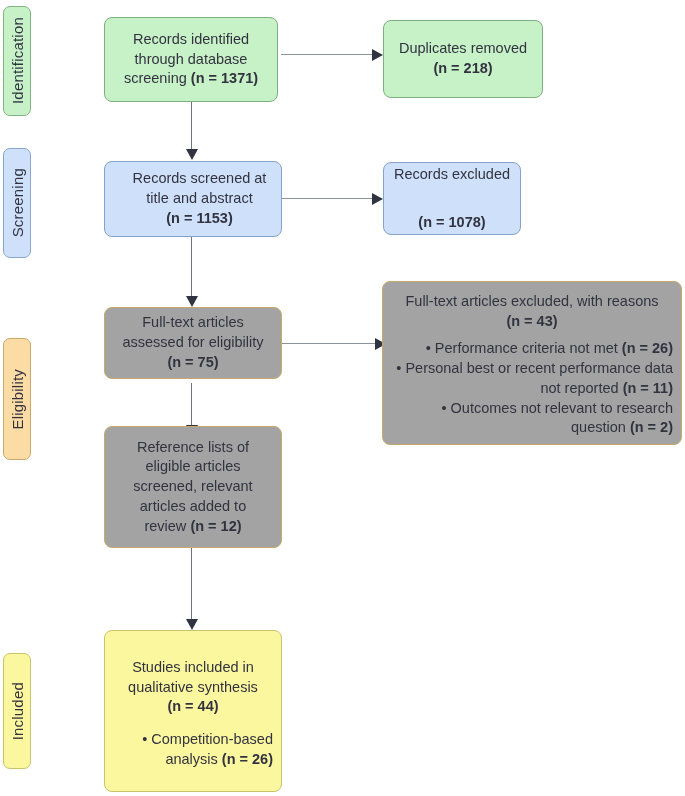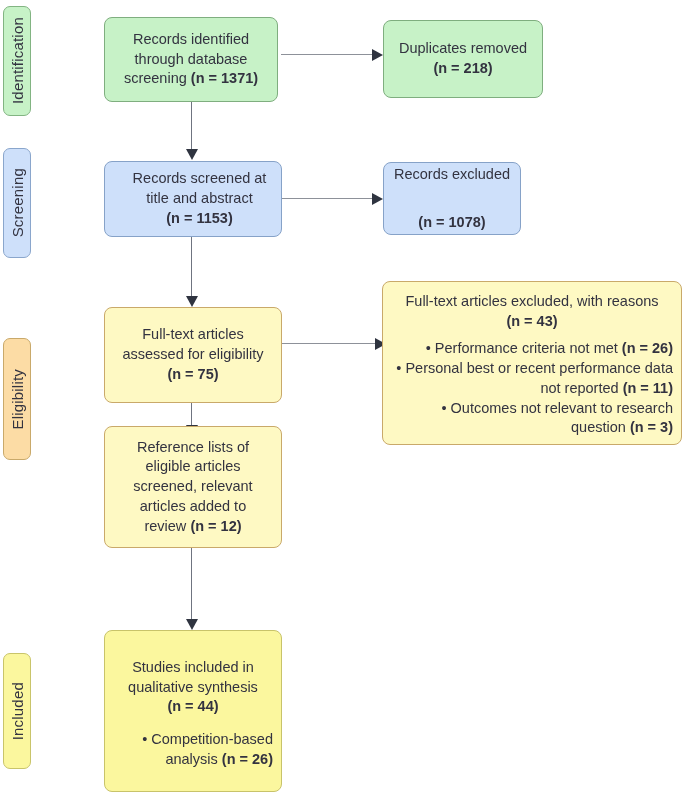--- a/index.html
+++ b/index.html
@@ -58,21 +58,21 @@
     align-items: center;
     justify-content: center;
     text-align: center;
     font-size: 14.5px;
     line-height: 1.36;
     padding: 6px 8px;
     color: #333340;
   }
   .box-green  { background: #c7f2c7; border-color: #7fae7f; }
   .box-blue   { background: #cee0fa; border-color: #86a2c8; }
-  .box-orange { background: #fef9c3; border-color: #c9a96a; }
+  .box-orange { background: #a3a3a3; border-color: #c9a96a; }
   .box-yellow { background: #fbf79e; border-color: #c8c36a; }
 
   .box .line { display: block; }
   .box b { font-weight: bold; }
 
   .bullets {
     margin: 0;
     padding: 0;
     list-style: none;
     text-align: right;
@@ -169,39 +169,39 @@
     <span class="line">Records screened at</span>
     <span class="line">title and abstract</span>
     <b class="line">(n = 1153)</b>
   </div>
 
   <div class="box box-blue" style="left:383px; top:162px; width:138px; height:73px;gap:28px;">
     <span class="line">Records excluded</span>
     <b class="line">(n = 1078)</b>
   </div>
 
-  <div class="box box-orange" style="left:104px; top:307px; width:178px; height:96px;">
+  <div class="box box-orange" style="left:104px; top:307px; width:178px; height:72px;">
     <span class="line">Full-text articles</span>
     <span class="line">assessed for eligibility</span>
     <b class="line">(n = 75)</b>
   </div>
 
   <div class="box box-orange" style="left:382px; top:281px; width:300px; height:164px; justify-content:flex-start; padding-top:10px;">
     <span class="line">Full-text articles excluded, with reasons</span>
     <b class="line">(n = 43)</b>
     <div class="gap"></div>
     <ul class="bullets">
       <li>
         <span>• Performance criteria not met </span><b>(n = 26)</b>
       </li>
       <li>
         <span>• Personal best or recent performance data not reported </span><b>(n = 11)</b>
       </li>
       <li>
-        <span>• Outcomes not relevant to research question </span><b>(n = 3)</b>
+        <span>• Outcomes not relevant to research question </span><b>(n = 2)</b>
       </li>
     </ul>
   </div>
 
   <div class="box box-orange" style="left:104px; top:426px; width:178px; height:122px;">
     <span class="line">Reference lists of</span>
     <span class="line">eligible articles</span>
     <span class="line">screened, relevant</span>
     <span class="line">articles added to</span>
     <span class="line">

